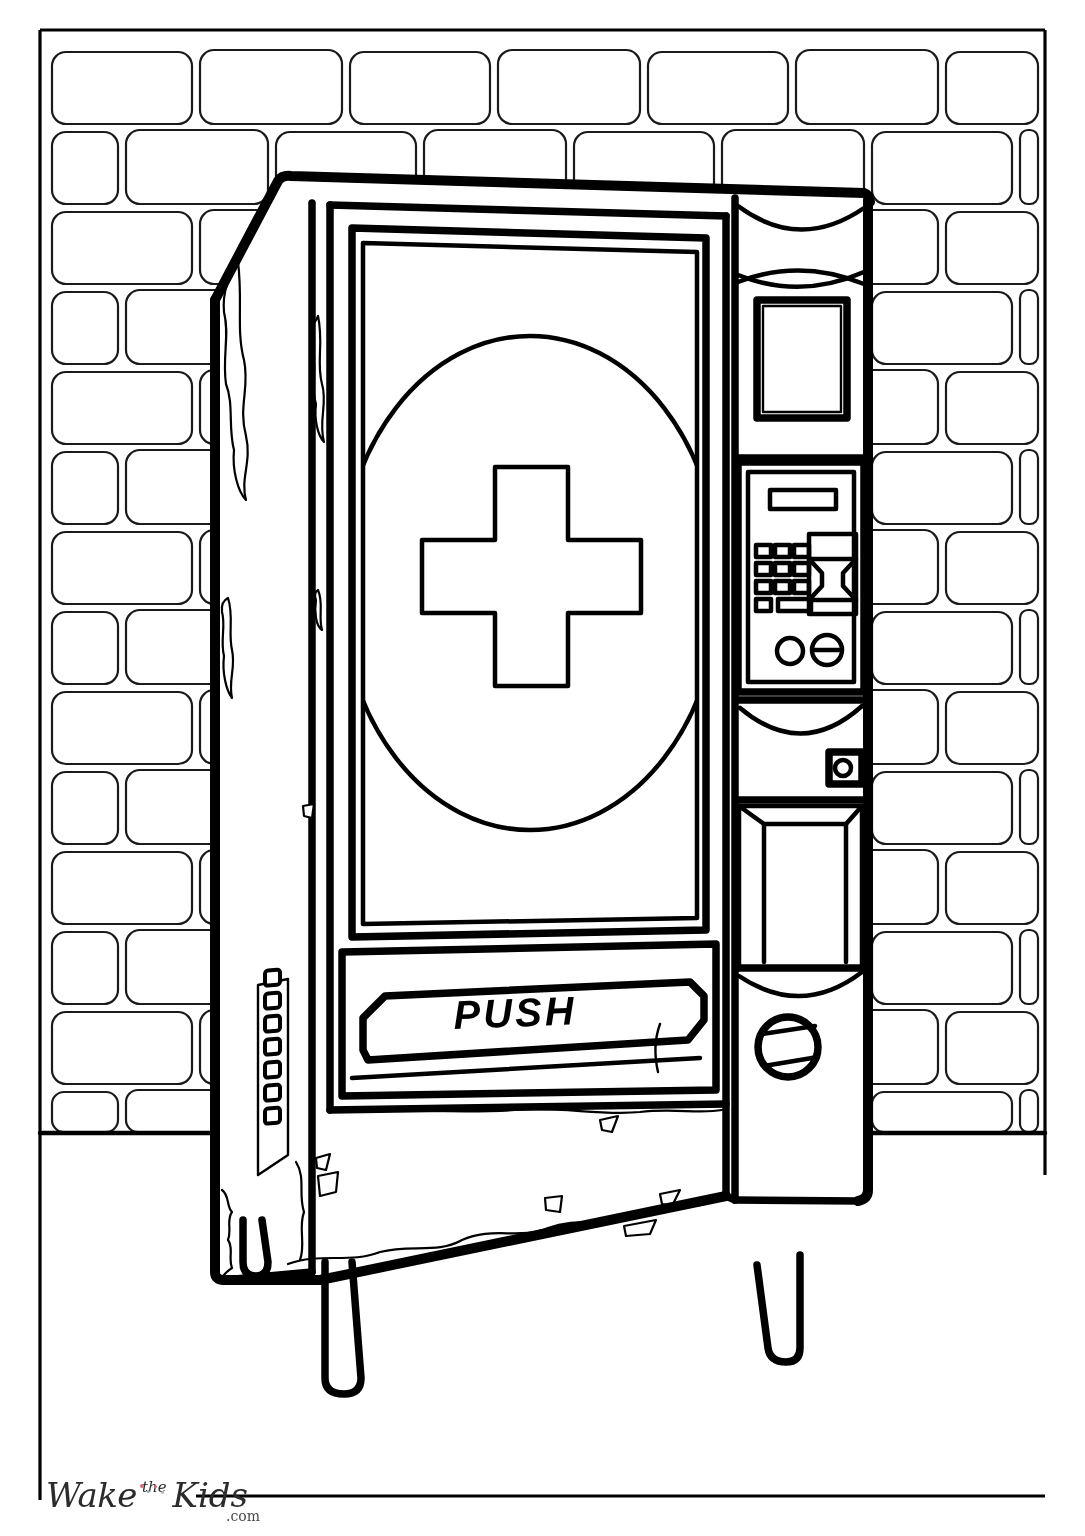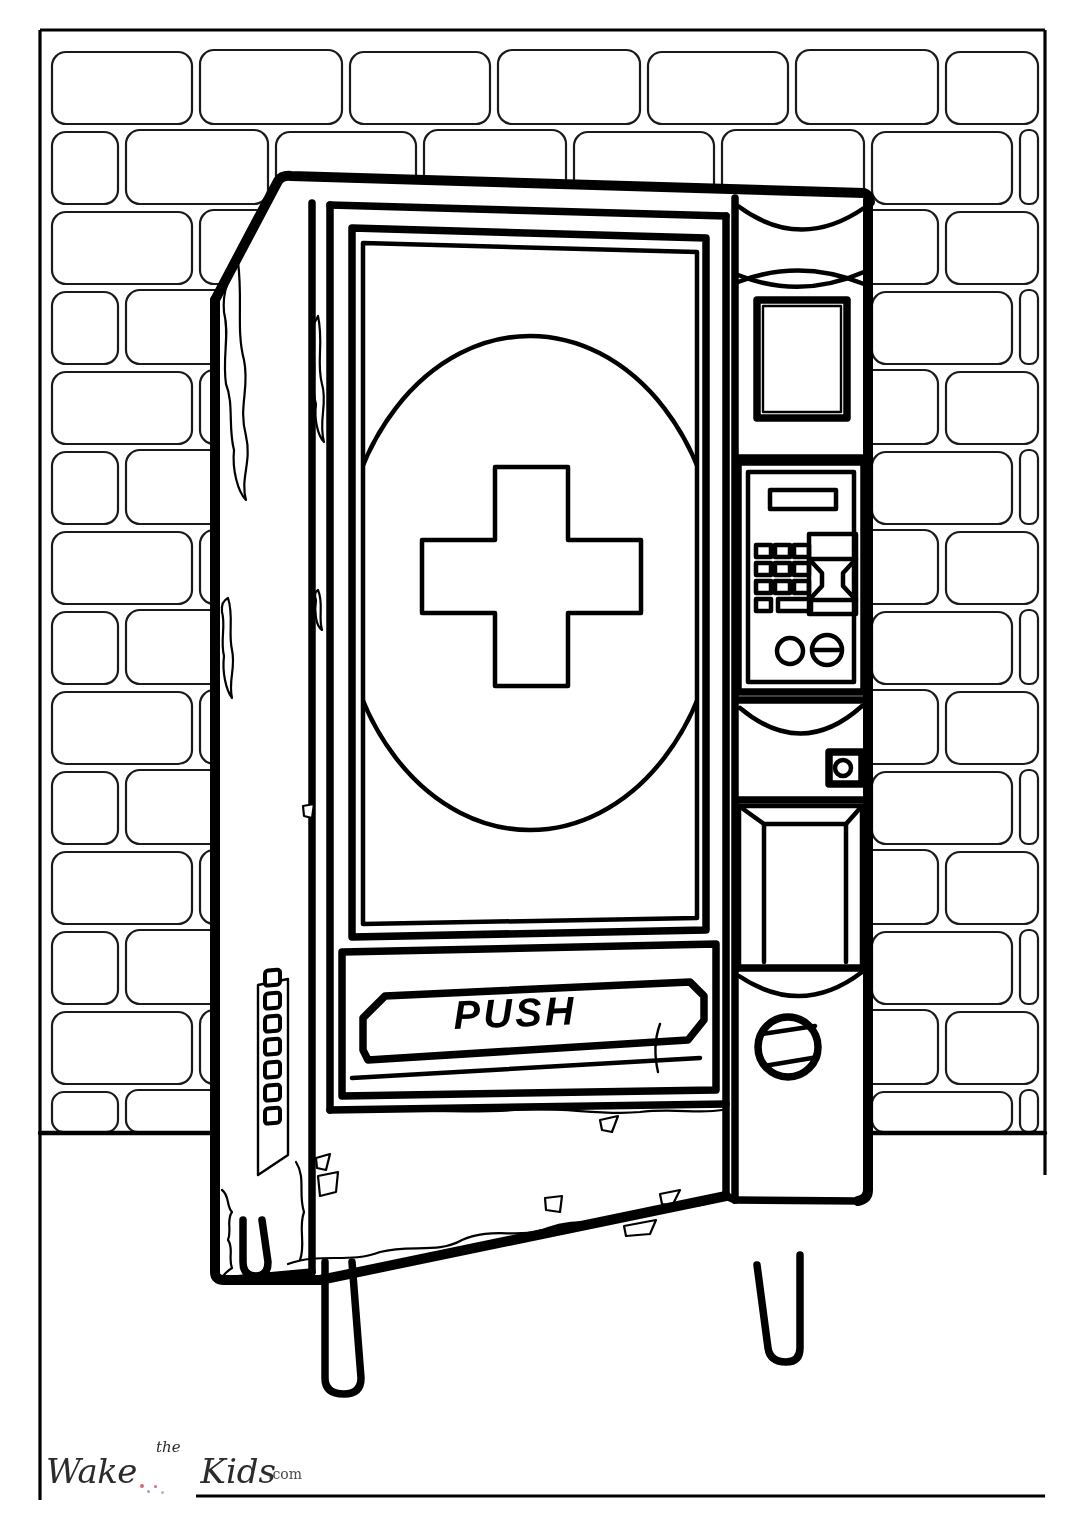--- a/index.html
+++ b/index.html
@@ -46,21 +46,22 @@
     letter-spacing: 3px;
     fill: #000000;
   }
 
   
   #logo {
     position: absolute;
     left: 46px;
     bottom: 24px;
     display: flex;
-    gap: 18px;
+    align-items: flex-end;
+    gap: 4px;
     height: 58px;
   }
   .logo-wake {
     font-family: "DejaVu Serif", serif;
     font-style: italic;
     font-size: 34px;
     color: #2b2b2b;
     line-height: 1;
     letter-spacing: -0.5px;
   }

